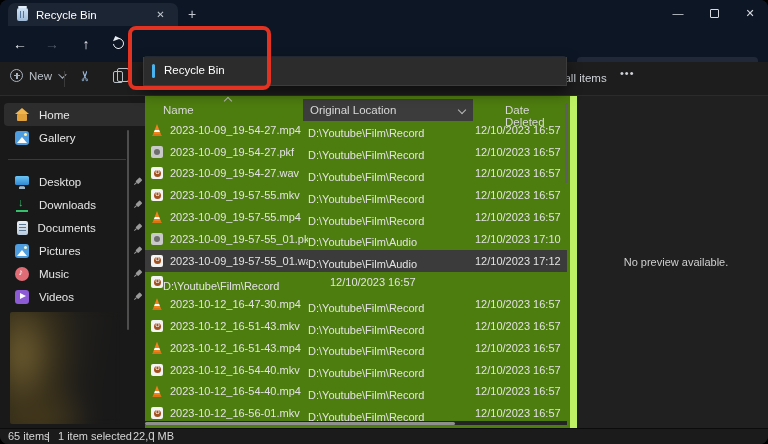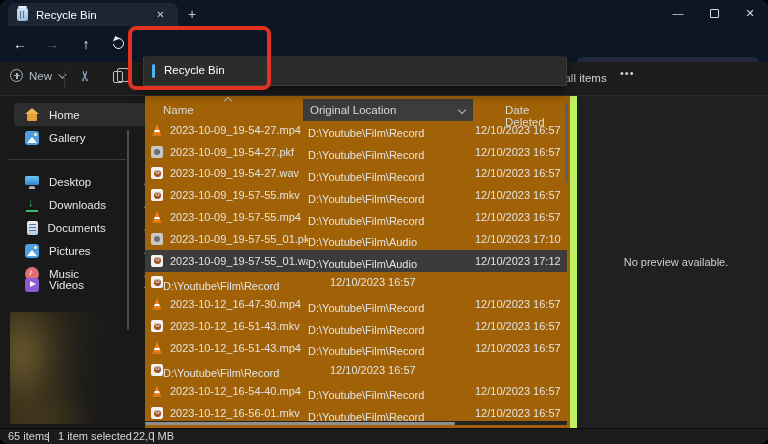--- a/index.html
+++ b/index.html
@@ -55,21 +55,21 @@
   .preview-ic::before { content:''; position:absolute; left:0; top:0; width:6px; height:11px; background:#53b1e8; }
 
   
   #dropdown { position:absolute; left:143px; top:57px; width:424px; height:29px; background:#2c2c2c; border:1px solid #3c3c3c; border-top:none; box-shadow:0 6px 14px rgba(0,0,0,.55); z-index:5; }
   #dropdown .accent { position:absolute; left:8px; top:7px; width:3px; height:14px; background:#49b3f0; border-radius:2px; }
   #dropdown .sg-label { position:absolute; left:20px; top:7px; font-size:11.5px; color:#ffffff; }
   #red-rect { position:absolute; left:128px; top:26px; width:143px; height:64px; border:4px solid #e13222; border-radius:8px; z-index:6; }
 
   
   #sidebar { position:absolute; left:0; top:96px; width:140px; height:332px; background:#191919; }
-  .side-item { position:absolute; left:4px; width:146px; height:23px; display:flex; align-items:center; border-radius:4px;margin-left:10px; }
+  .side-item { position:absolute; left:4px; width:146px; height:23px; display:flex; align-items:center; border-radius:4px; }
   .side-item.active { background:#2d2d2d; }
   .side-item .lbl { margin-left:10px; font-size:11.5px; color:#e6e6e6; }
   .sic { width:14px; height:14px; margin-left:11px; position:relative; flex:none; }
   .pin { position:absolute; right:8px; top:7px; width:9px; height:9px; transform:rotate(45deg); }
   .pin::before { content:''; position:absolute; left:2.5px; top:0; width:4px; height:5.5px; background:#9a9a9a; border-radius:1px; }
   .pin::after { content:''; position:absolute; left:4px; top:5.5px; width:1.1px; height:3.5px; background:#9a9a9a; }
   #side-divider { position:absolute; left:8px; top:63px; width:118px; height:1px; background:#3a3a3a; }
   #side-scroll { position:absolute; left:127px; top:34px; width:2px; height:200px; background:#4d4d4d; border-radius:1px; }
   
   .ic-home::before { content:''; position:absolute; left:2px; top:6px; width:10px; height:7px; background:#e2a23b; border-radius:1px; }
@@ -87,21 +87,21 @@
   .ic-music::before { content:'♪'; position:absolute; left:3.5px; top:0.5px; font-size:9px; color:#ffffff; }
   .ic-video { border-radius:3px; background:#8d5bd4; }
   .ic-video::before { content:''; position:absolute; left:5px; top:3.5px; border-top:3.5px solid transparent; border-bottom:3.5px solid transparent; border-left:6px solid #ffffff; }
   #blur-ad { position:absolute; left:10px; top:216px; width:110px; height:112px; overflow:hidden; border-radius:2px; }
   #blur-ad .b { position:absolute; left:-12px; top:-12px; width:134px; height:136px; filter:blur(9px);
     background:radial-gradient(60px 90px at 18% 40%, #6d5c2e 0%, rgba(60,50,25,.6) 60%, rgba(20,18,12,0) 100%),
                radial-gradient(70px 60px at 30% 90%, #4a3d1d 0%, rgba(20,18,12,0) 80%),
                linear-gradient(100deg, #3a3322 0%, #23211c 45%, #191919 75%); }
 
   
-  #filearea { position:absolute; left:145px; top:96px; width:425px; height:332px; background:#a16207; }
+  #filearea { position:absolute; left:145px; top:96px; width:425px; height:332px; background:#4d7c0f; }
   #list-header { position:absolute; left:0; top:2px; width:425px; height:23px; font-size:11.5px; color:#d8d8d8; }
   #col-name { position:absolute; left:18px; top:6px; }
   #sort-chev { position:absolute; left:80px; top:0px; width:6px; height:6px; border-left:1.2px solid #b9b9b9; border-top:1.2px solid #b9b9b9; transform:rotate(45deg); }
   #col-loc-cell { position:absolute; left:158px; top:1px; width:170px; height:22px; background:#3c3c3c; }
   #col-loc { position:absolute; left:7px; top:5px; }
   #loc-chev { position:absolute; right:8px; top:8px; width:6px; height:6px; border-right:1.2px solid #b9b9b9; border-bottom:1.2px solid #b9b9b9; transform:rotate(45deg); }
   #col-date { position:absolute; left:332px; top:6px;padding-left:28px; }
   #rows { position:absolute; left:0; top:23px; width:422px; }
   .row { position:relative; height:21.8px; display:flex; align-items:center; font-size:11px; color:#e3e3e3; }
   .row.selected { background:#3b3b3b; }
@@ -222,21 +222,21 @@
     <div class="side-item" style="top:143px;">
       <span class="sic ic-sq"></span>
       <span class="lbl">Pictures</span>
       <span class="pin"></span>
     </div>
     <div class="side-item" style="top:166px;">
       <span class="sic ic-music"></span>
       <span class="lbl">Music</span>
       <span class="pin"></span>
     </div>
-    <div class="side-item" style="top:177px;text-align:right;">
+    <div class="side-item" style="top:189px;text-align:right;">
       <span class="sic ic-video"></span>
       <span class="lbl">Videos</span>
       <span class="pin"></span>
     </div>
     <div id="blur-ad">
         <div class="b"></div>
       </div>
   </div>
 
   <div id="filearea">
@@ -321,20 +321,21 @@
 
     <div class="row">
       <span class="ficon ic-cone"></span>
       <span class="c-name">2023-10-12_16-51-43.mp4</span>
       <span class="c-loc">D:\Youtube\Film\Record</span>
       <span class="c-date">12/10/2023 16:57</span>
     </div>
 
     <div class="row">
       <span class="ficon ic-av"></span>
+      <span class="c-name">2023-10-12_16-54-40.mkv</span>
       <span class="c-loc">D:\Youtube\Film\Record</span>
       <span class="c-date">12/10/2023 16:57</span>
     </div>
 
     <div class="row">
       <span class="ficon ic-cone"></span>
       <span class="c-name">2023-10-12_16-54-40.mp4</span>
       <span class="c-loc">D:\Youtube\Film\Record</span>
       <span class="c-date">12/10/2023 16:57</span>
     </div>

